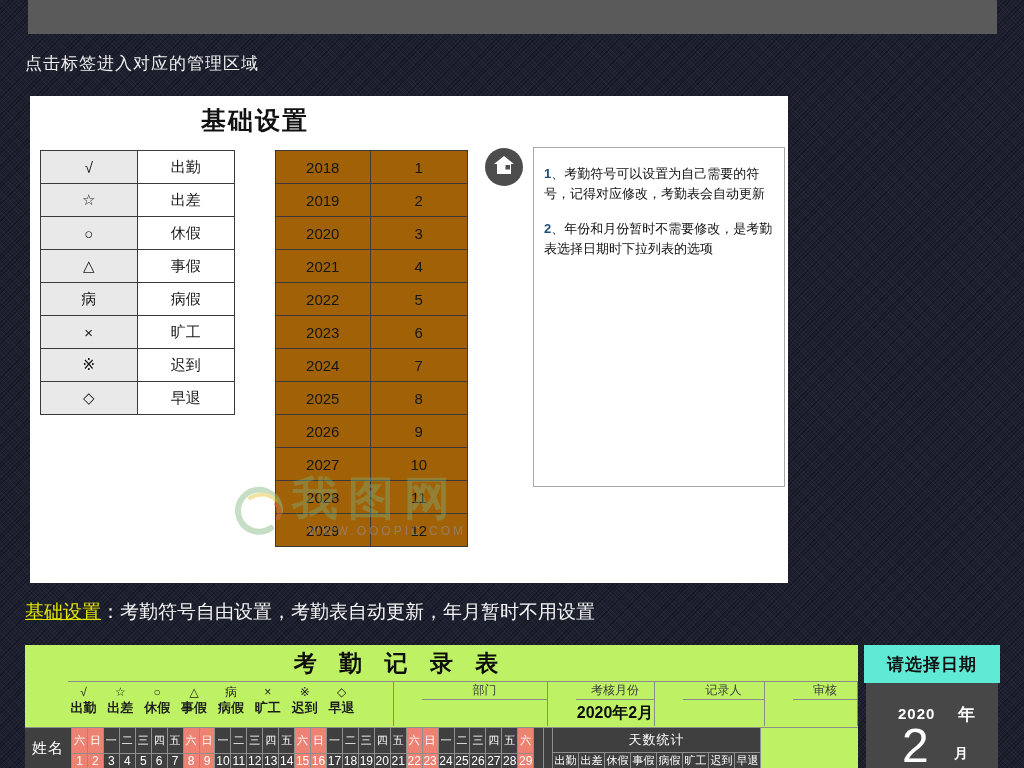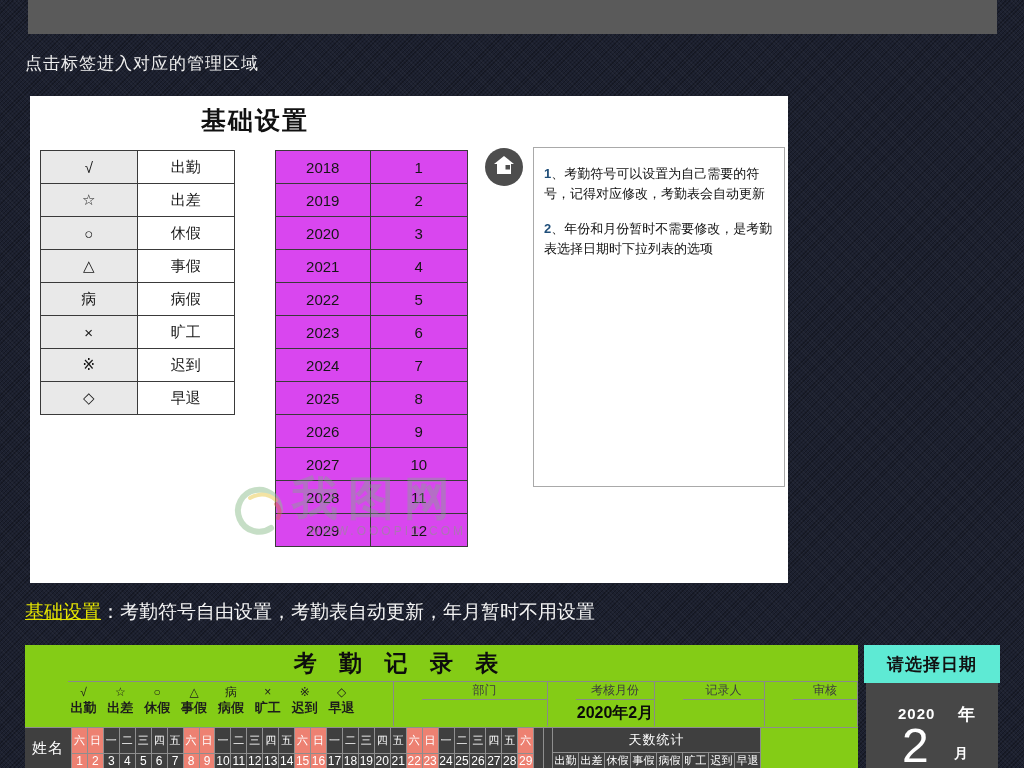--- a/index.html
+++ b/index.html
@@ -29,21 +29,21 @@
   }
   table.cfg { border-collapse:collapse; }
   table.cfg td {
     border:1px solid #3a3a3a; text-align:center; vertical-align:middle;
     font-size:15px; color:#161616; height:33px;
   }
   .sym-table { left:10px; top:54px; width:195px; }
   .sym-table td.sym { width:97px; background:#e9e9e9; }
   .sym-table td.lab { width:98px; background:#ffffff; }
   .ym-table { left:245px; top:54px; width:193px; }
-  .ym-table td { background:#d946ef; font-size:16px; }
+  .ym-table td { background:#a16207; font-size:16px; }
   .ym-table td.y { width:95px; }
   .ym-table td.m { width:98px; }
 
   .home-btn {
     left:455px; top:52px; width:38px; height:38px; border-radius:50%;
     background:#4d4d4d; display:flex; align-items:center; justify-content:center;
     cursor:pointer;
   }
 
   .note-box {
@@ -65,21 +65,21 @@
   .wm-url {
     position:absolute; left:78px; top:56px; font-size:12px;
     color:rgba(145,145,145,0.6); letter-spacing:3px;
   }
 
   
   .caption { left:25px; top:599px; font-size:19px; color:#f4f4f4; }
   .caption .hl { color:#e5e500; text-decoration:underline; }
 
   
-  .panel2 { left:25px; top:645px; width:833px; height:123px; background:#84cc16; overflow:hidden; }
+  .panel2 { left:25px; top:645px; width:833px; height:123px; background:#bef264; overflow:hidden; }
   .att-title {
     left:150px; top:3px; width:450px; text-align:center;
     font-size:23px; font-weight:bold; color:#0d0d0d; letter-spacing:8px;
   }
   .att-rule { left:43px; top:36px; width:790px; height:1px; background:#8a8a8a; }
 
   .legend { left:40px; top:40px; width:295px; display:flex; }
   .legend-item { flex:1; text-align:center; color:#1c1c1c; }
   .legend-sym { font-size:12px; line-height:14px; }
   .legend-lab { font-size:13px; line-height:18px; font-weight:bold; }

